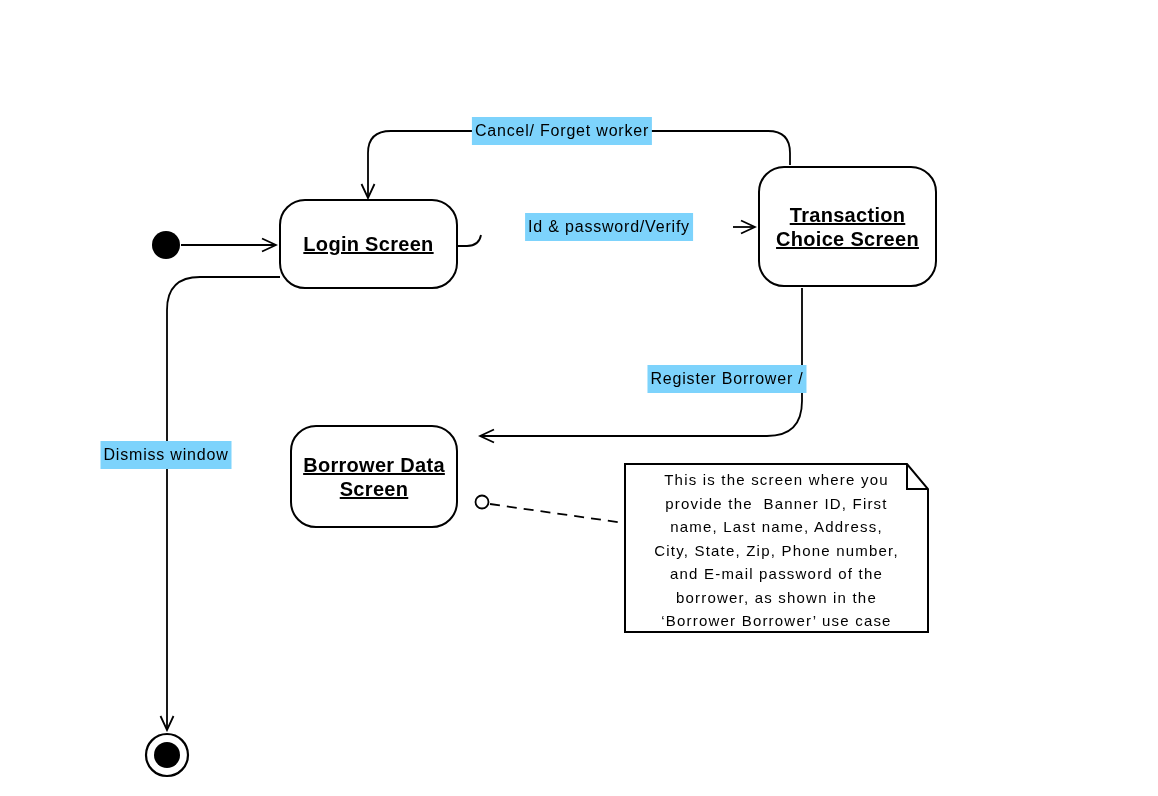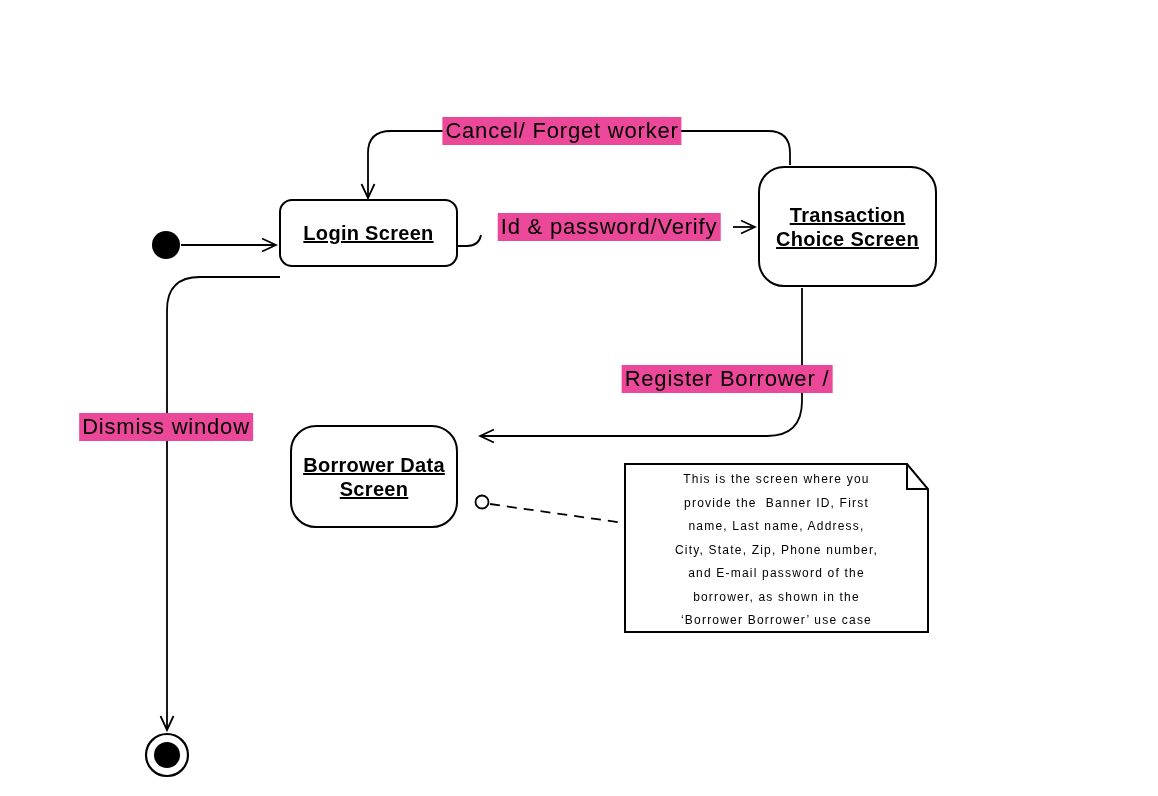--- a/index.html
+++ b/index.html
@@ -37,34 +37,34 @@
   .state-label {
     font-weight: bold;
     font-size: 20px;
     letter-spacing: 0.3px;
     line-height: 24px;
     white-space: nowrap;
   }
   .transition-label {
     position: absolute;
     transform: translate(-50%, -50%);
-    background: #ec4899;
+    background: #7dd3fc;
     padding: 1px 3px;
-    font-size: 22px;
+    font-size: 16px;
     letter-spacing: 0.8px;
     white-space: nowrap;
     line-height: 26px;
   }
   .note-text {
     position: absolute;
     left: 625px;
     top: 468px;
     width: 303px;
     text-align: center;
-    font-size: 12px;
+    font-size: 15px;
     letter-spacing: 1.2px;
     line-height: 23.5px;
   }
   .note-line {
     white-space: pre;
   }
 </style>
 </head>
 <body>
 
@@ -97,41 +97,41 @@
 
     <g>
       <polygon points="625,464 907,464 928,489 928,632 625,632" fill="#ffffff" stroke="#000000" stroke-width="2"></polygon>
       <path d="M 907 464 L 907 489 L 928 489" fill="none" stroke="#000000" stroke-width="2"></path>
     </g>
 
     <path d="M 490 504 L 624 523" fill="none" stroke="#000000" stroke-width="1.8" stroke-dasharray="10 7"></path>
     <circle cx="482" cy="502" r="6.5" fill="#ffffff" stroke="#000000" stroke-width="1.8"></circle>
   </svg>
 
-  <div class="state-box" style="left:279px; top:199px; width:179px; height:68px;border-radius:13px;">
+  <div class="state-box" style="left:279px; top:199px; width:179px; height:90px;">
     <div class="state-label">Login Screen</div>
   </div>
 
   <div class="state-box" style="left:758px; top:166px; width:179px; height:121px;">
     <div class="state-label">Transaction</div>
     <div class="state-label">Choice Screen</div>
   </div>
 
   <div class="state-box" style="left:290px; top:425px; width:168px; height:103px;">
     <div class="state-label">Borrower Data</div>
     <div class="state-label">Screen</div>
   </div>
 
   <div class="transition-label" style="left:562px; top:131px;">Cancel/ Forget worker</div>
 
   <div class="transition-label" style="left:609px; top:227px;">Id &amp; password/Verify</div>
 
   <div class="transition-label" style="left:727px; top:343px;margin-top:36px;">Register Borrower /</div>
 
-  <div class="transition-label" style="left:166px; top:427px;text-align:right;">Dismiss window</div>
+  <div class="transition-label" style="left:166px; top:455px;text-align:right;">Dismiss window</div>
 
   <div class="note-text">
     <div class="note-line">This is the screen where you</div>
     <div class="note-line">provide the  Banner ID, First</div>
     <div class="note-line">name, Last name, Address,</div>
     <div class="note-line">City, State, Zip, Phone number,</div>
     <div class="note-line">and E-mail password of the</div>
     <div class="note-line">borrower, as shown in the</div>
     <div class="note-line">‘Borrower Borrower’ use case</div>
   </div>

